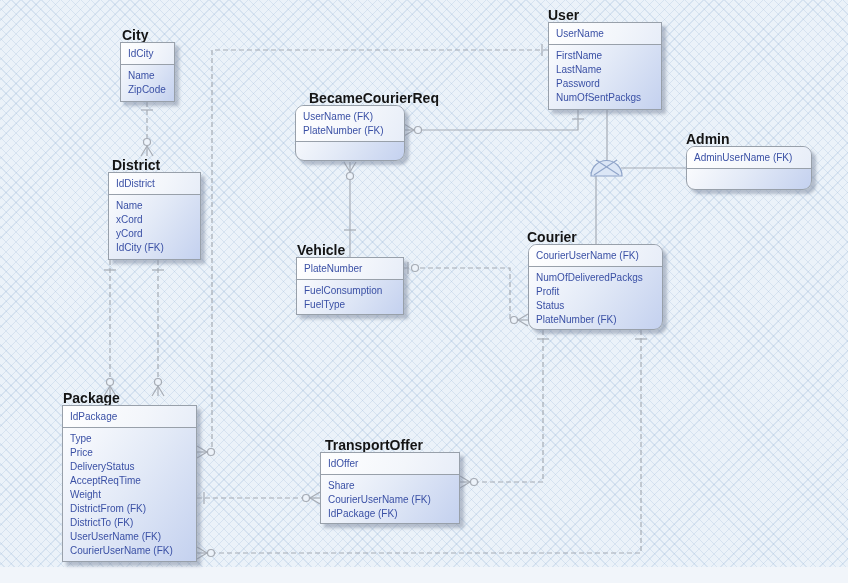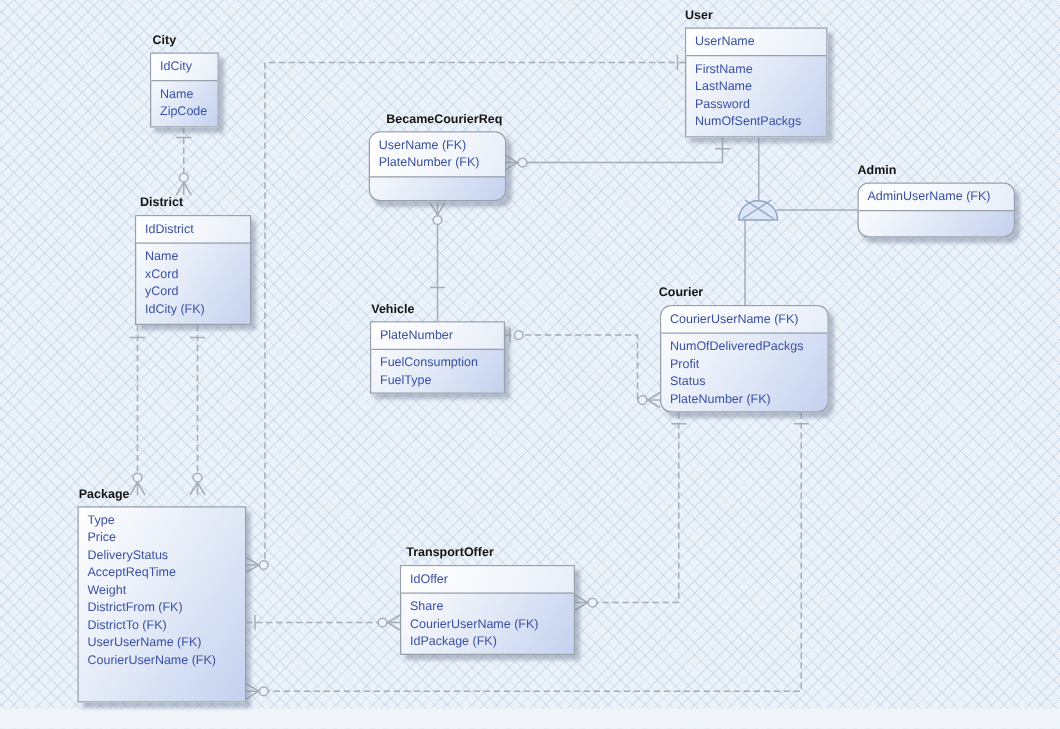--- a/index.html
+++ b/index.html
@@ -40,21 +40,21 @@
     background:linear-gradient(115deg,#ffffff 0%,#f3f6fb 60%,#e7edf8 100%);
     border-bottom:1px solid #98a0aa;
     padding:4px 0 3px 0;
   }
   .attrs{padding:4px 11px 0 0;flex:1;}
   .attr{
     font-size:10px;line-height:14px;color:#3a50a5;
     padding:0 4px 0 7px;white-space:nowrap;
   }
   .entity-title{
-    position:absolute;font-size:10px;font-weight:bold;color:#141414;
+    position:absolute;font-size:14px;font-weight:bold;color:#141414;
     white-space:nowrap;letter-spacing:0px;
   }
 </style>
 </head>
 <body>
 
 <div id="canvas">
   <div id="bottom-strip"></div>
   <svg id="edges">
       <g>
@@ -234,20 +234,23 @@
         </div>
         <div class="attrs">
           <div class="attr">NumOfDeliveredPackgs</div>
           <div class="attr">Profit</div>
           <div class="attr">Status</div>
           <div class="attr">PlateNumber (FK)</div>
         </div>
       </div>
       <div class="entity-title" style="left: 63px; top: 390px;">Package</div>
       <div class="entity" style="left: 62px; top: 405px; width: 135px; height: 157px;">
+        <div class="keys">
+          <div class="attr">IdPackage</div>
+        </div>
         <div class="attrs">
           <div class="attr">Type</div>
           <div class="attr">Price</div>
           <div class="attr">DeliveryStatus</div>
           <div class="attr">AcceptReqTime</div>
           <div class="attr">Weight</div>
           <div class="attr">DistrictFrom (FK)</div>
           <div class="attr">DistrictTo (FK)</div>
           <div class="attr">UserUserName (FK)</div>
           <div class="attr">CourierUserName (FK)</div>

